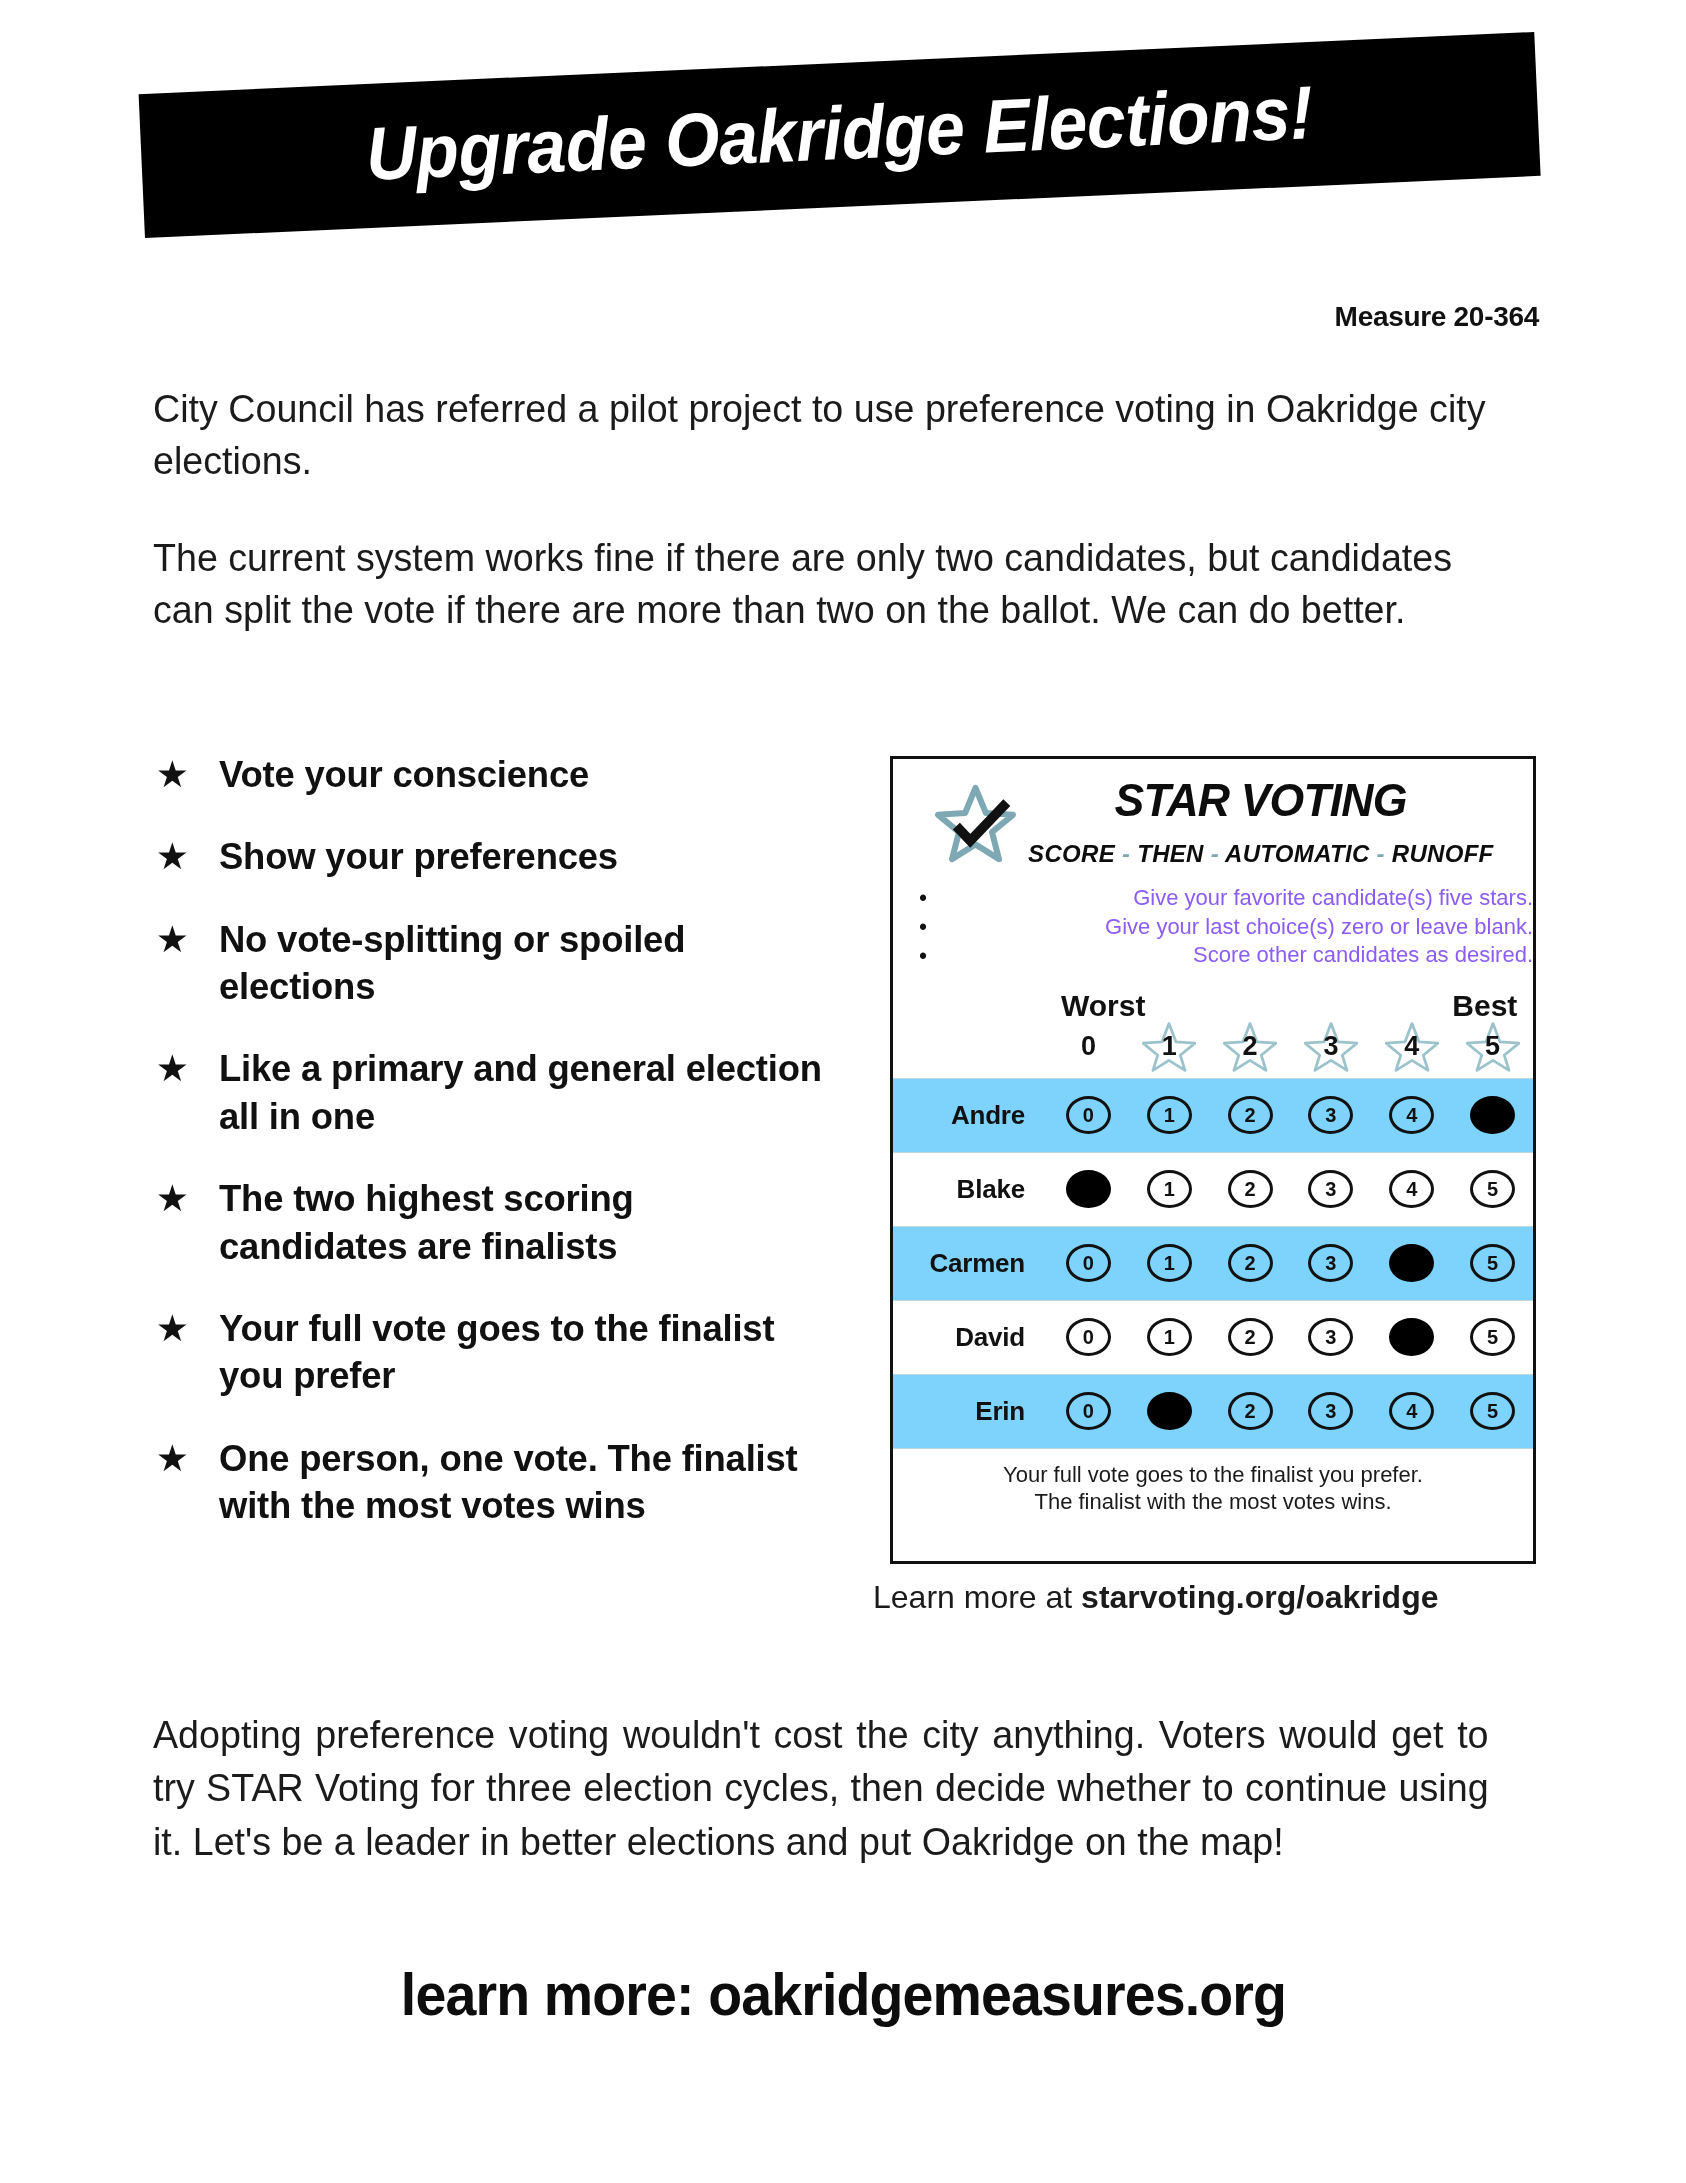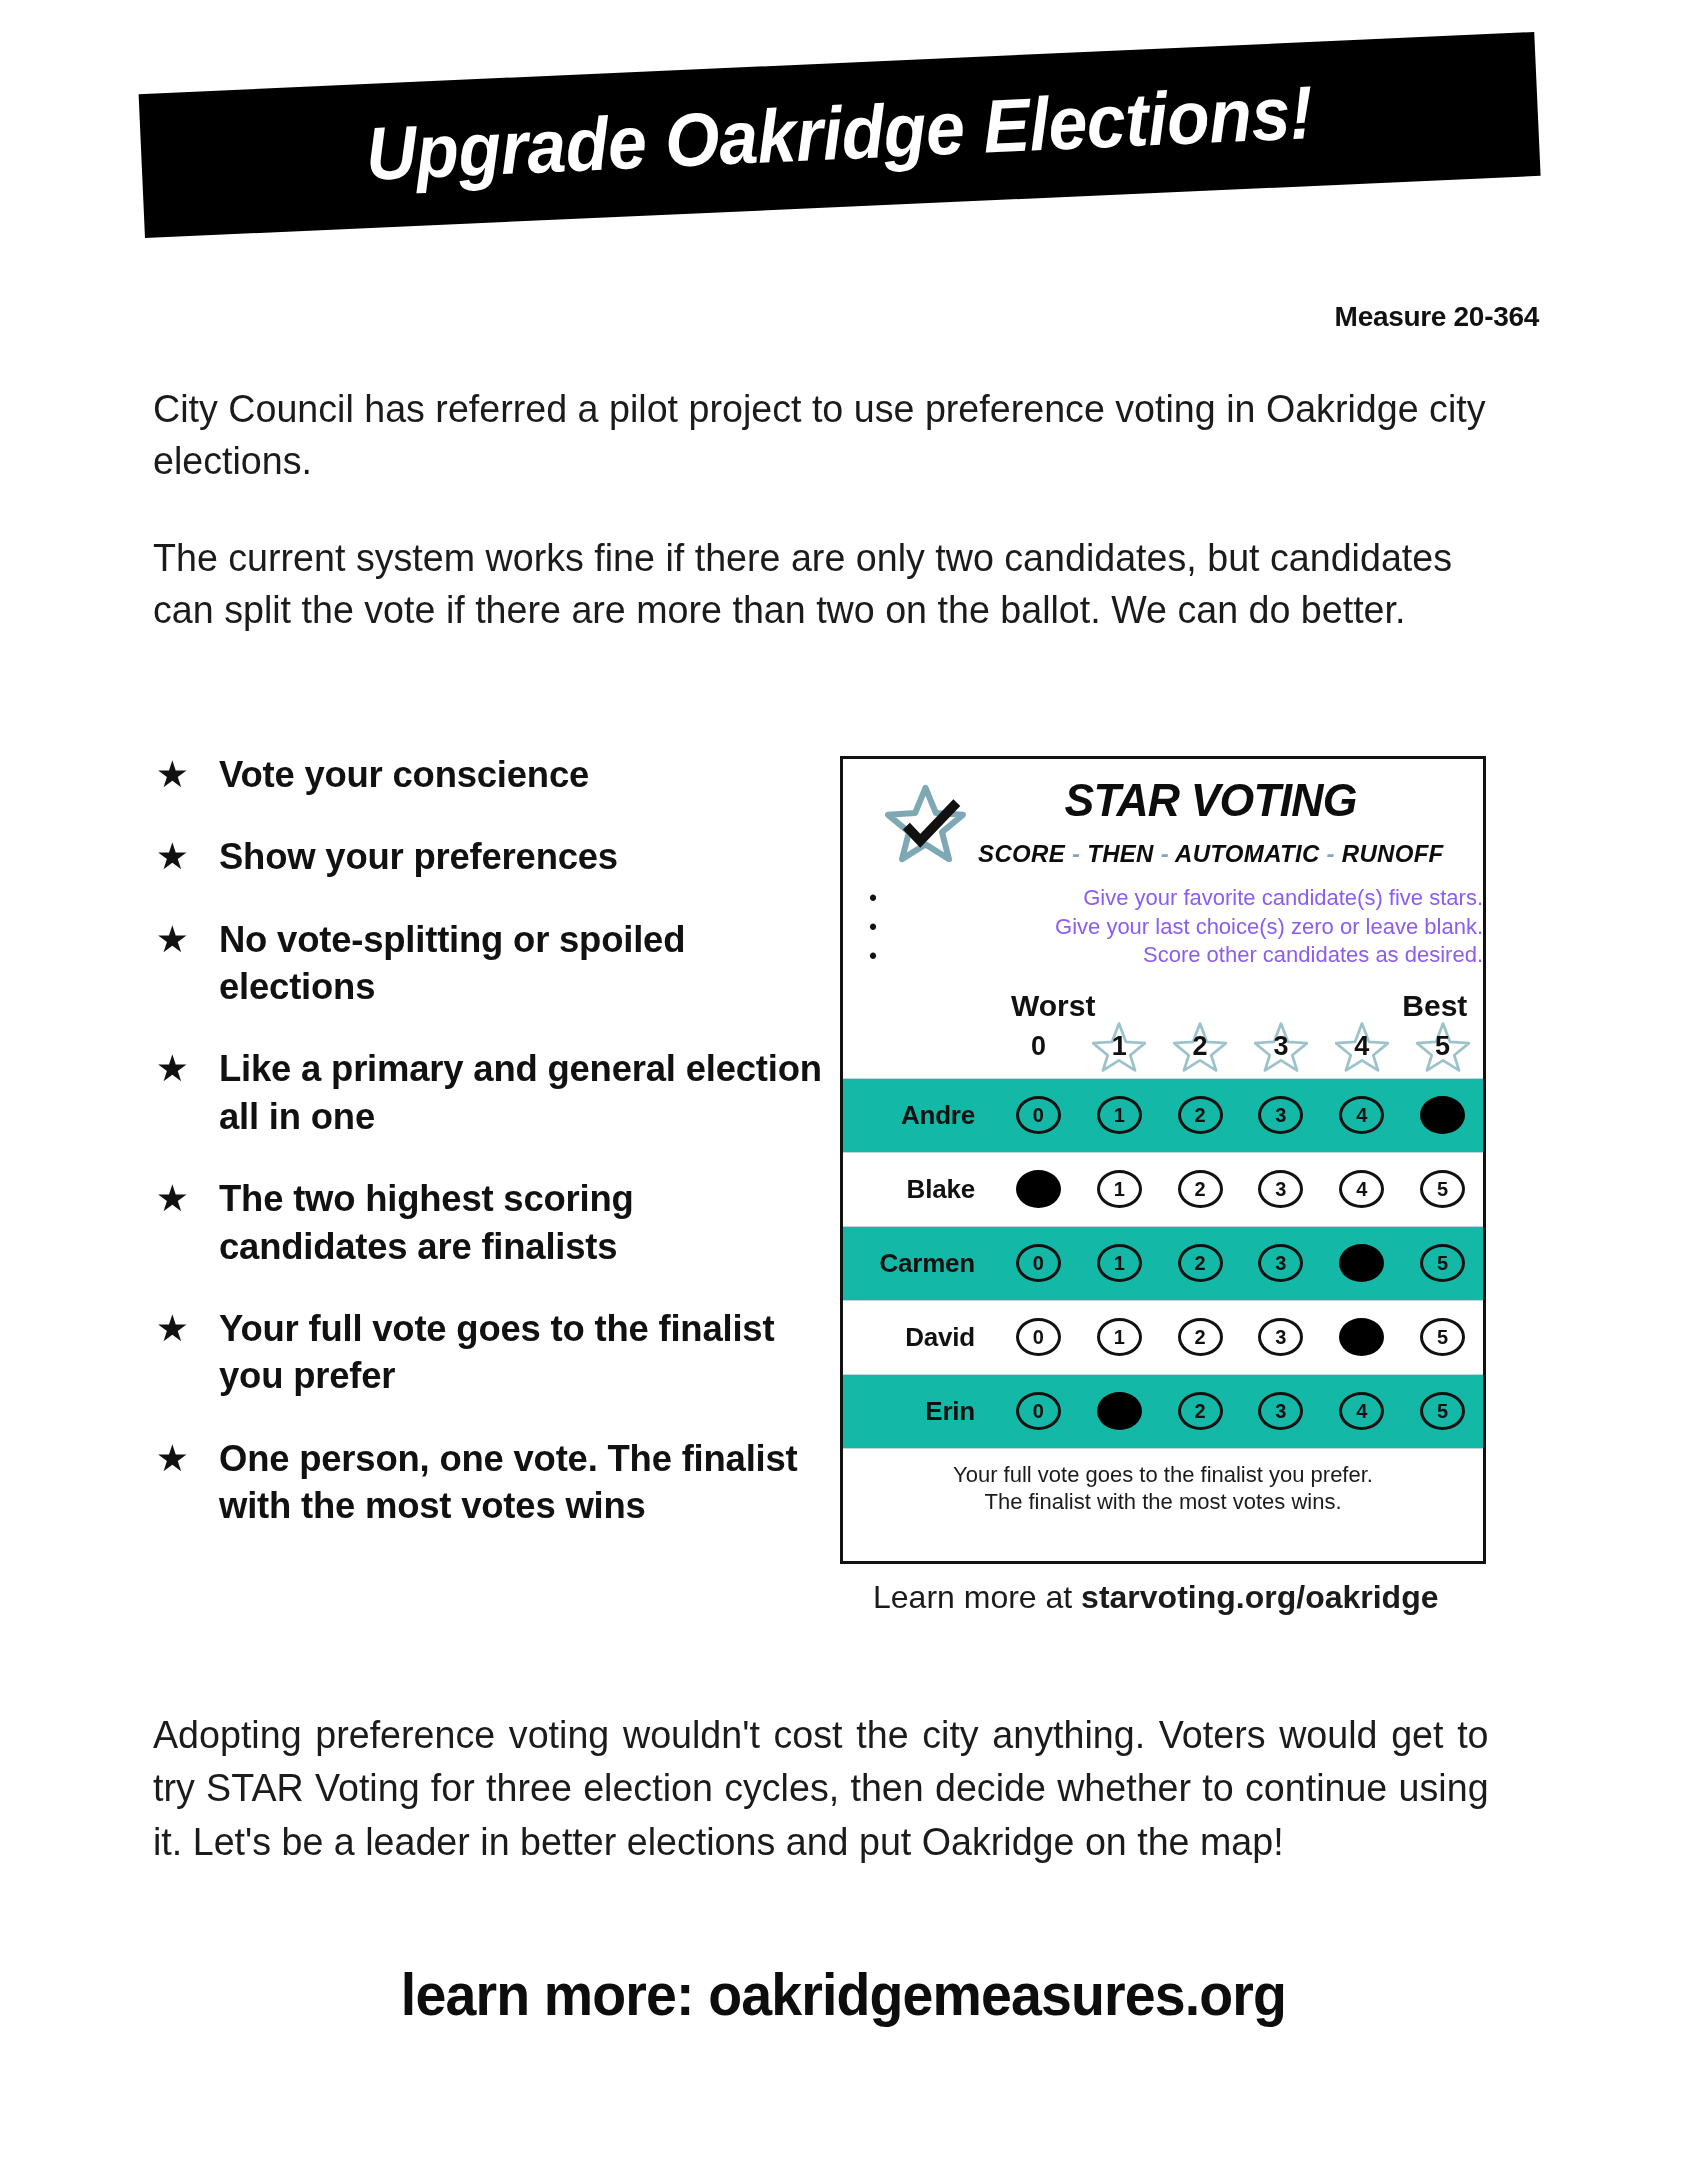--- a/index.html
+++ b/index.html
@@ -51,21 +51,21 @@
     color:#111;text-align:left;padding-left:8.7px;
   }
   .bullet-text{
     flex:1 1 auto;font-size:37px;font-weight:bold;line-height:1.28;
     color:#111;letter-spacing:-0.2px;
     transform:scaleX(0.985);transform-origin:left top;
   }
 
   
   .ballot{
-    position:absolute;left:840px;top:756px;width:646px;height:808px;
+    position:absolute;left:890px;top:756px;width:646px;height:808px;
     border:3.5px solid #111111;background:#ffffff;box-sizing:border-box;
     overflow:hidden;
   }
   .logo-row{
     display:flex;align-items:center;justify-content:center;
     padding:19px 0 5.2px 0;gap:8.7px;
   }
   .logo-star{position:relative;width:87px;height:87px;flex:0 0 auto;}
   .logo-text{display:flex;flex-direction:column;align-items:center;}
   .logo-title{
@@ -101,21 +101,21 @@
   }
   .namecol{flex:0 0 155px;}
   .cell{flex:1 1 0;display:flex;align-items:center;justify-content:center;position:relative;}
   .hstar{position:relative;width:54px;height:52px;display:flex;align-items:center;justify-content:center;}
   .hnum{font-size:27px;font-weight:bold;color:#111;position:relative;z-index:2;line-height:1;}
 
   .rowlist{margin-top:1.7px;}
   .brow{
     display:flex;align-items:center;height:73px;position:relative;
   }
-  .brow.shaded{background:#14b8a6;border-top:1.7px solid #bcd8dd;border-bottom:1.7px solid #bcd8dd;}
+  .brow.shaded{background:#7dd3fc;border-top:1.7px solid #bcd8dd;border-bottom:1.7px solid #bcd8dd;}
   .bname{
     flex:0 0 155px;font-size:26px;font-weight:bold;color:#111;
     text-align:right;padding-right:23px;box-sizing:border-box;letter-spacing:-0.2px;
   }
   .bub{
     width:45px;height:38px;border-radius:50%;border:3.1px solid #111;
     display:flex;align-items:center;justify-content:center;box-sizing:border-box;
     font-size:20px;font-weight:bold;color:#111;background:transparent;
   }
   .bub.filled{background:#000000;border-color:#000000;color:transparent;}

